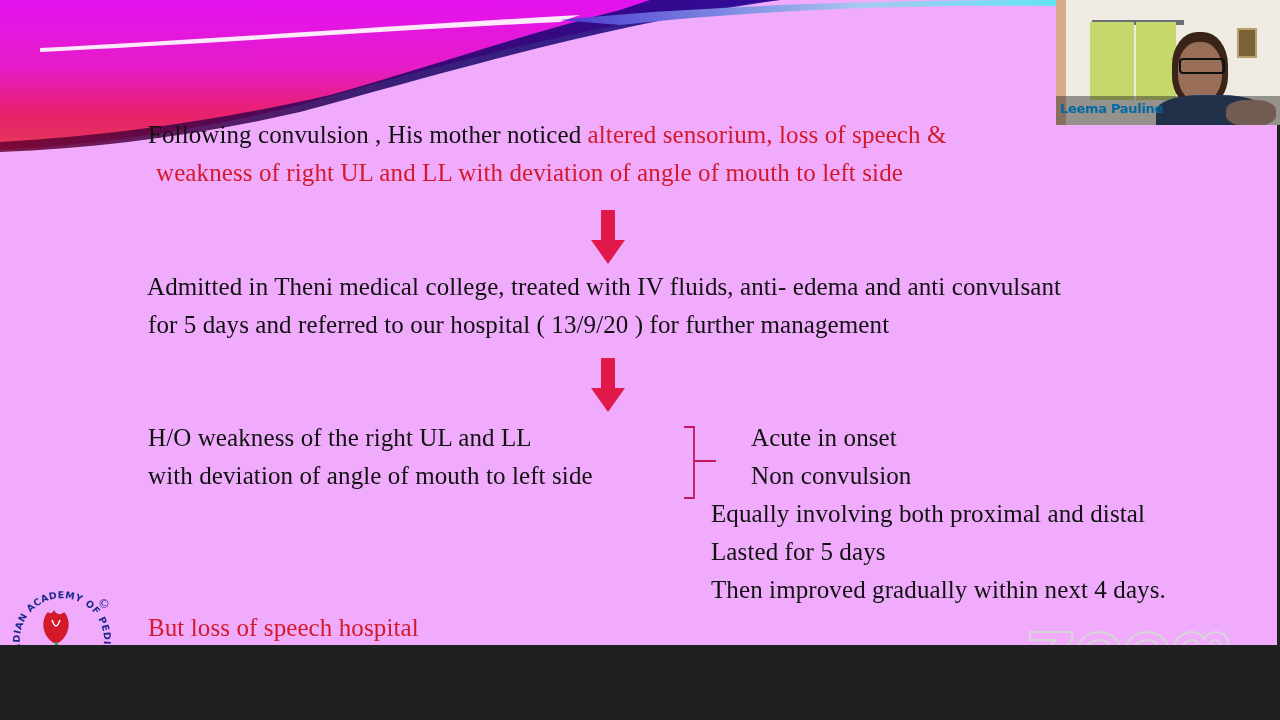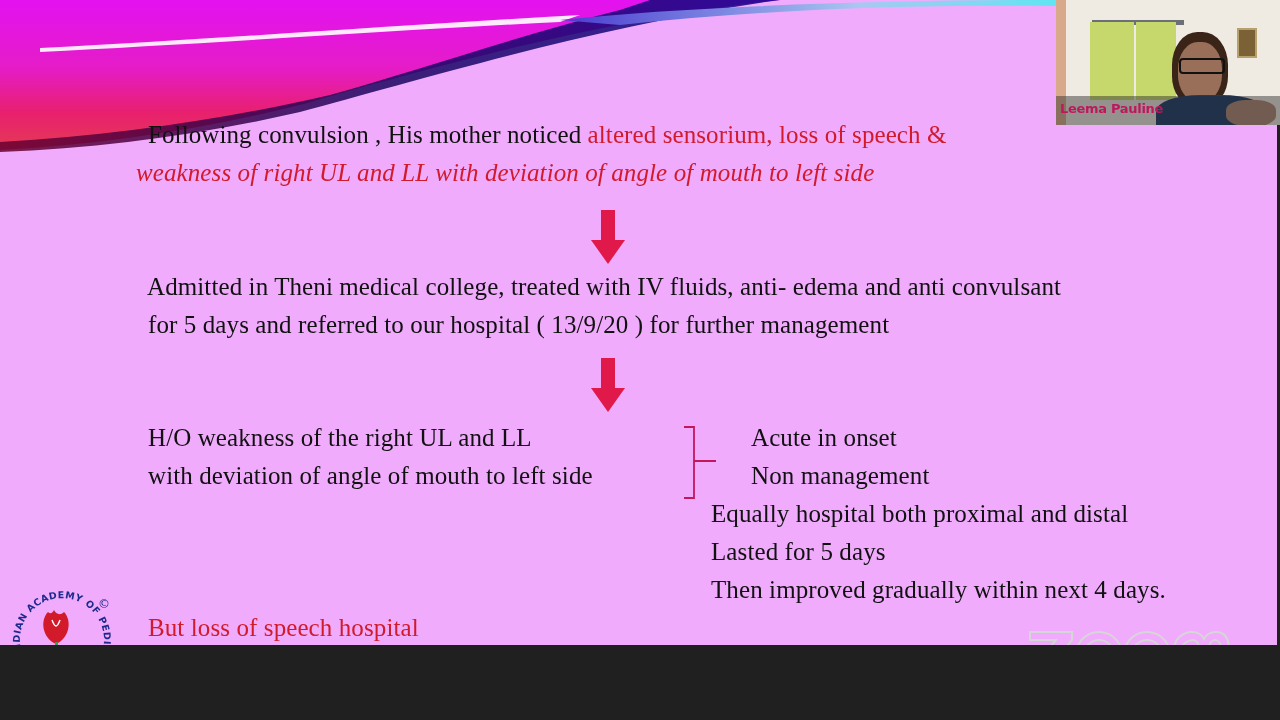--- a/index.html
+++ b/index.html
@@ -39,21 +39,21 @@
     .video .glasses { position: absolute; left: 123px; top: 58px; width: 42px; height: 12px; border: 2px solid #111; border-radius: 4px; }
     .video .body { position: absolute; left: 100px; top: 95px; width: 110px; height: 40px; border-radius: 40% 40% 0 0; background: #1e3a66; }
     .video .hand { position: absolute; left: 170px; top: 100px; width: 50px; height: 26px; border-radius: 40%; background: #b08672; }
     .video .name-bar {
       position: absolute; left: 0; top: 96px; width: 224px; height: 29px;
       background: rgba(40,40,40,0.45);
     }
     .video .name {
       position: absolute; left: 4px; top: 101px;
       font-family: "DejaVu Sans", sans-serif; font-size: 13px; font-weight: bold;
-      color: #be185d; letter-spacing: -0.3px;
+      color: #0369a1; letter-spacing: -0.3px;
     }
   </style>
 </head>
 <body>
 
 <div class="slide">
 
   <svg class="swoosh" viewBox="0 0 1280 160" preserveAspectRatio="none">
     <defs>
       <linearGradient id="gPink" x1="0" y1="0" x2="0" y2="1">
@@ -75,21 +75,21 @@
     </defs>
     <path d="M0,0 L780,0 C600,20 420,70 300,105 C200,130 100,145 0,150 Z" fill="url(#gPink)"></path>
     <path d="M0,142 C120,135 230,118 330,95 C420,70 520,35 620,10 L650,0 L780,0 C600,25 420,80 300,112 C200,135 100,148 0,152 Z" fill="url(#gDark)" opacity="0.85"></path>
     <path d="M40,48 C200,40 400,25 580,15 L560,22 C400,30 200,44 40,52 Z" fill="#ffffff" opacity="0.9"></path>
     <path d="M560,20 C700,5 900,0 1060,0 L1060,6 C900,4 760,10 620,25 Z" fill="url(#gCyan)"></path>
   </svg>
 
   <div class="txt" style="left:148px; top:116px;">
     <span>Following convulsion , His mother noticed </span><span class="red">altered sensorium, loss of speech  &amp;</span>
   </div>
-  <div class="txt red" style="left:136px; top:154px;font-style:italic;">weakness of right UL and  LL with deviation of angle of mouth to left side</div>
+  <div class="txt red" style="left:156px; top:154px;">weakness of right UL and  LL with deviation of angle of mouth to left side</div>
 
   <svg class="arrow" style="left:591px; top:210px;" viewBox="0 0 34 54">
     <rect x="10" y="0" width="14" height="32" fill="#e0194a"></rect>
     <polygon points="0,30 34,30 17,54" fill="#e0194a"></polygon>
   </svg>
 
   <div class="txt" style="left:147px; top:268px;">Admitted in Theni medical college, treated with IV fluids, anti- edema and anti convulsant</div>
   <div class="txt" style="left:148px; top:306px;">for 5 days and referred to our hospital ( 13/9/20 ) for further management</div>
 
   <svg class="arrow" style="left:591px; top:358px;" viewBox="0 0 34 54">
@@ -98,23 +98,23 @@
   </svg>
 
   <div class="txt" style="left:148px; top:457px;">with deviation of angle of mouth to left side</div>
   <div class="txt" style="left:148px; top:419px;">H/O weakness of the right UL and LL</div>
 
   <svg class="brace" style="left:682px; top:425px;" width="40" height="76" viewBox="0 0 40 76">
     <path d="M2,2 L12,2 L12,36 L34,36 M12,36 L12,73 L2,73" fill="none" stroke="#c2185b" stroke-width="1.8"></path>
   </svg>
 
   <div class="txt" style="left:751px; top:419px;">Acute in onset</div>
-  <div class="txt" style="left:751px; top:457px;">Non management</div>
+  <div class="txt" style="left:751px; top:457px;">Non convulsion</div>
 
-  <div class="txt" style="left:711px; top:495px;">Equally hospital both proximal and distal</div>
+  <div class="txt" style="left:711px; top:495px;">Equally involving both proximal and distal</div>
   <div class="txt" style="left:711px; top:533px;">Lasted for 5 days</div>
   <div class="txt" style="left:711px; top:571px;">Then improved gradually within next 4 days.</div>
 
   <div class="txt red" style="left:148px; top:609px;">But loss of speech hospital</div>
 
   <svg class="logo" viewBox="0 0 110 120">
     <defs>
       <path id="arcPath" d="M14,72 A42,42 0 1,1 90,72"></path>
     </defs>
     <text font-family="DejaVu Sans, sans-serif" font-size="9.5" font-weight="bold" fill="#1d2a8c" letter-spacing="0.5">

